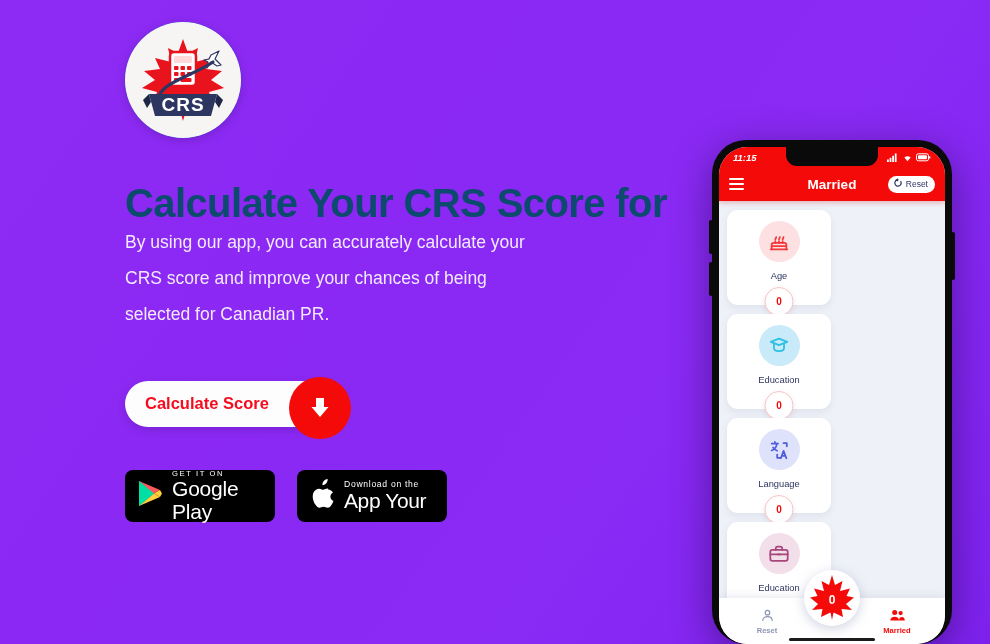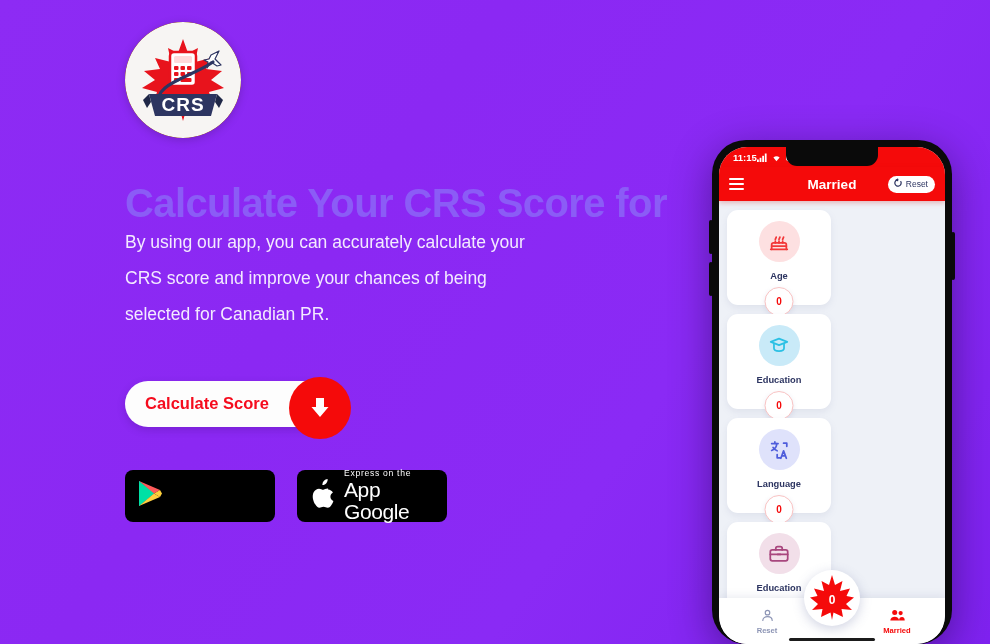--- a/index.html
+++ b/index.html
@@ -8,29 +8,29 @@
     font-family:"Liberation Sans", sans-serif;
     background:linear-gradient(125deg,#8d2bf4 0%,#8b28f3 35%,#8a2af5 65%,#7f22f0 100%);
     position:relative;
   }
 
   
   .left { position:absolute; left:125px; top:22px; width:570px; }
 
   .logo {
     width:116px; height:116px; border-radius:50%;
-    background:#a16207; position:relative; overflow:hidden;
+    background:#7dd3fc; position:relative; overflow:hidden;
     box-shadow:0 2px 10px rgba(0,0,0,.18);
   }
   .logo svg { position:absolute; left:0; top:0; }
 
   .headline {
     margin-top:45px;
     font-size:40px; line-height:1.02; font-weight:bold;
-    color:#8b5cf6; letter-spacing:-0.6px;
+    color:#0c4a6e; letter-spacing:-0.6px;
     font-family:"Liberation Sans", sans-serif;
   }
 
   .subtext {
     font-size:17.5px; line-height:2.06; color:#f3eaff;
     max-width:420px;
   }
 
   
   .cta-wrap { position:relative; margin-top:45px; width:250px; height:62px; }
@@ -81,21 +81,21 @@
     position:absolute; right:-3px; top:92px; width:4px; height:48px;
     background:#0a0a0a; border-radius:2px;
   }
   .screen {
     width:100%; height:497px; background:#eef1f7;
     border-radius:28px 28px 28px 28px; overflow:hidden; position:relative;
   }
 
   .statusbar {
     height:20px; background:#f50a0a; display:flex; align-items:center;
-    justify-content:flex-start; padding:0 14px; position:relative;
+    justify-content:space-between; padding:0 14px; position:relative;font-style:italic;
   }
   .st-time { color:#fff; font-size:9.5px; font-weight:bold; }
   .st-icons { display:flex; align-items:center; gap:3.5px; }
   .notch {
     position:absolute; left:50%; top:0; transform:translateX(-50%);
     width:92px; height:19px; background:#0a0a0a;
     border-radius:0 0 11px 11px; z-index:5;
   }
 
   .appbar {
@@ -122,21 +122,21 @@
     position:relative; display:flex; flex-direction:column;
     align-items:center; padding-top:11px;
     box-shadow:0 3px 7px rgba(120,130,170,.13);
     cursor:pointer;
   }
   .card-icon {
     width:41px; height:41px; border-radius:50%;
     display:flex; align-items:center; justify-content:center;
   }
   .card-label {
-    margin-top:9px; font-size:9.3px; font-weight:bold; color:#2d3561;
+    margin-top:9px; font-size:9.3px; font-weight:normal; color:#2d3561;
   }
   .card-score {
     position:absolute; left:50%; bottom:-11px; transform:translateX(-50%);
     width:29px; height:29px; border-radius:50%; background:#fff;
     border:1px solid #f9c3c3;
     display:flex; align-items:center; justify-content:center;
     color:#f50a0a; font-size:10px; font-weight:bold;
     box-shadow:0 2px 5px rgba(140,140,180,.18);
   }
 
@@ -227,32 +227,36 @@
       <span>
         <svg width="26" height="29" viewBox="0 0 26 29">
           <path d="M2 2 L17 14.5 L2 27 Z" fill="#00c3ff"></path>
           <path d="M2 2 L17 14.5 L2 27 Z" fill="none"></path>
           <path d="M2 2 L14 11 L17 14.5 L2 27 Z" fill="#00e2a0" opacity="0.95"></path>
           <path d="M2 27 L17 14.5 L23 18 Z" fill="#ffcf3f"></path>
           <path d="M2 2 L17 14.5 L23 11 Z" fill="#ff5b5b"></path>
           <path d="M17 14.5 L23 11 L25 14.5 L23 18 Z" fill="#ffd03b"></path>
         </svg>
       </span>
+      <span class="badge-txt">
+        <span class="badge-small">GET IT ON</span>
+        <span class="badge-big">Google Play</span>
+      </span>
     </div>
 
     <div class="badge badge-as">
       <span>
         <svg width="26" height="30" viewBox="0 0 26 30">
           <path d="M17.3 4.2c.9-1.1 1.5-2.6 1.3-4.2-1.3.06-2.9.9-3.8 2-.8 1-1.6 2.5-1.4 4 1.5.1 3-.8 3.9-1.8z" fill="#fff"></path>
           <path d="M19.1 9.6c-2.1-.1-3.9 1.2-4.9 1.2-1 0-2.5-1.1-4.2-1.1-2.1 0-4.1 1.3-5.2 3.2-2.2 3.9-.6 9.6 1.6 12.7 1.1 1.5 2.3 3.2 4 3.2 1.6-.1 2.2-1 4.1-1 1.9 0 2.5 1 4.2 1 1.7 0 2.8-1.5 3.9-3.1.8-1.1 1.4-2.4 1.8-3.7-3.6-1.4-4.1-6.5-.5-8.5-1-1.6-2.8-2.8-4.8-2.9z" fill="#fff"></path>
         </svg>
       </span>
       <span class="badge-txt">
-        <span class="badge-small-as">Express on the</span>
-        <span class="badge-big-as">App Google</span>
+        <span class="badge-small-as">Download on the</span>
+        <span class="badge-big-as">App Your</span>
       </span>
     </div>
 
   </div>
 </div>
 
 <div class="phone">
   <div class="btn-vol v1"></div>
   <div class="btn-vol v2"></div>
   <div class="btn-pow"></div>

